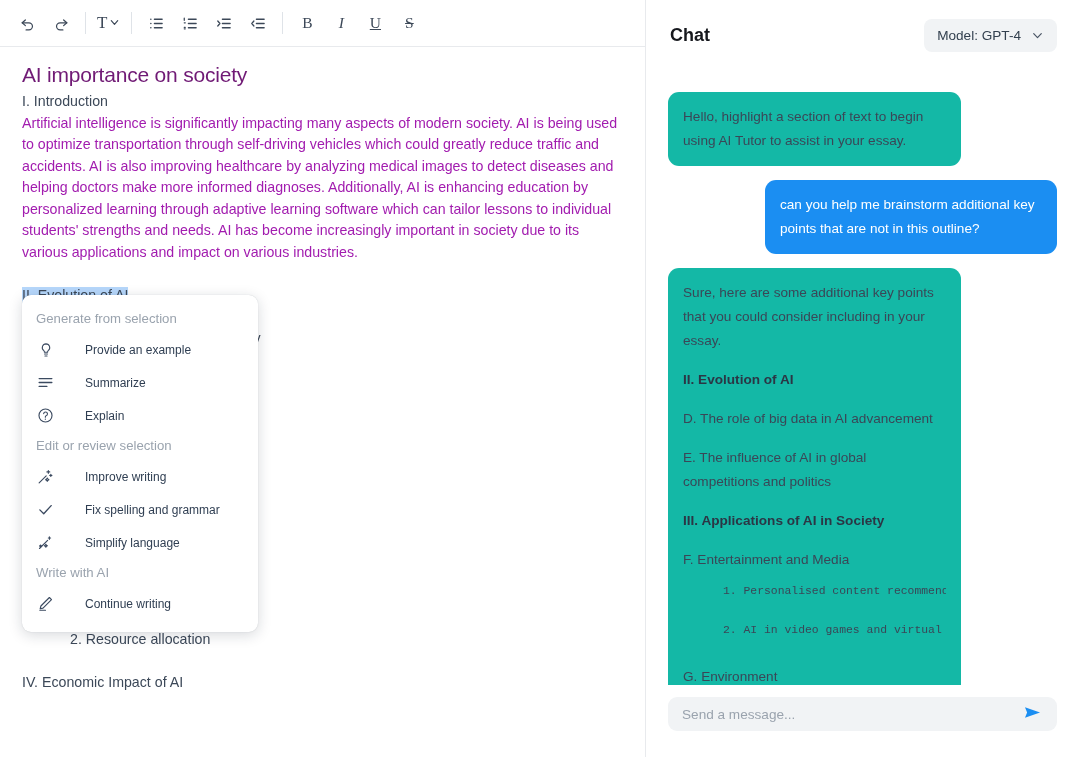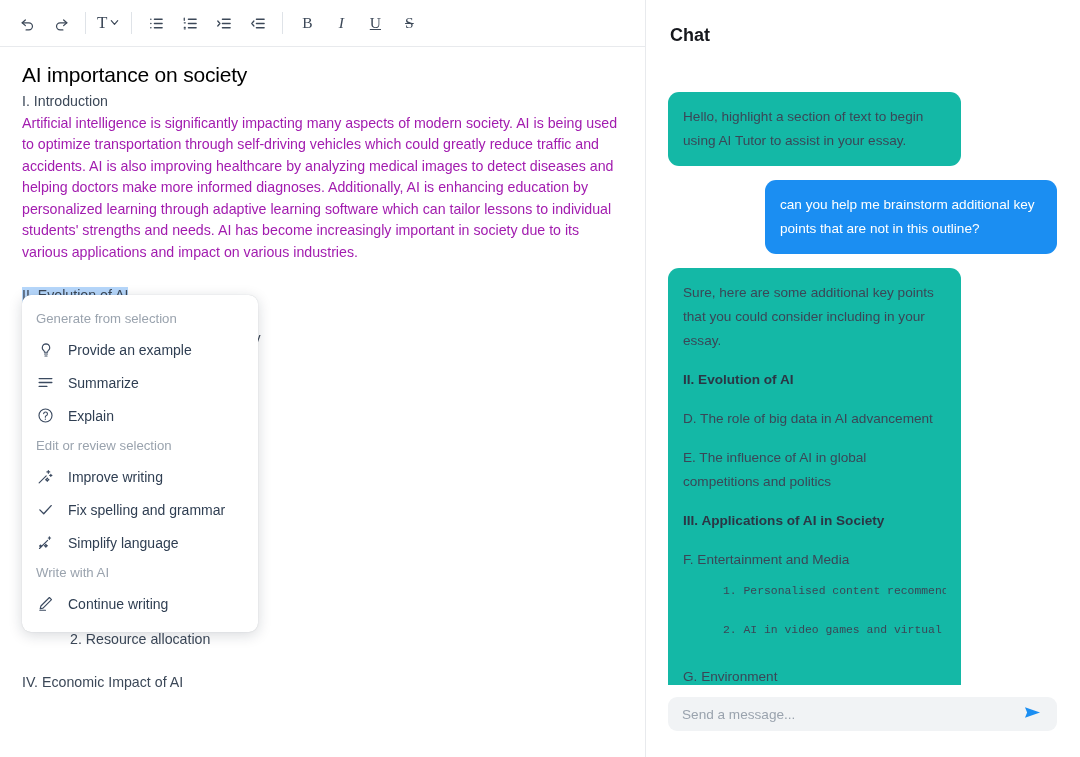--- a/index.html
+++ b/index.html
@@ -42,21 +42,21 @@
     height: 34px; padding: 0 4px; color: #3c4858; cursor: pointer;
   }
 
   .doc {
     padding: 16px 22px 0 22px;
     position: relative;
   }
   .doc-title {
     font-size: 21px;
     font-weight: 400;
-    color: #000000;
+    color: #701a75;
     letter-spacing: -0.2px;
     margin-bottom: 4px;
   }
   .doc-line {
     font-size: 14.2px;
     color: #3c4858;
     line-height: 21.5px;
   }
   .doc-para {
     font-size: 14.2px;
@@ -84,23 +84,23 @@
     z-index: 40;
   }
   .ctx-group-label {
     font-size: 13.2px;
     color: #9aa3ae;
     padding: 6px 14px 7px 14px;
   }
   .ctx-item {
     display: flex;
     align-items: center;
-    gap: 13px;
+    gap: 30px;
     padding: 7px 14px;
-    font-size: 14px;
+    font-size: 12px;
     color: #2f3e52;
     cursor: pointer;
   }
   .ctx-ico {
     width: 19px; height: 19px;
     display: flex; align-items: center; justify-content: center;
     color: #3b4a60; flex: 0 0 19px;
   }
   .ctx-ico svg { display: block; }
 
@@ -385,20 +385,28 @@
         <span>Continue writing</span>
       </div>
 
     </div>
   </div>
 
   <div class="chat-pane">
 
     <div class="chat-header">
       <div class="chat-title">Chat</div>
+      <div class="model-select">
+        <span>Model: GPT-4</span>
+        <span class="chevron">
+          <svg width="13" height="13" viewBox="0 0 24 24" fill="none" stroke="currentColor" stroke-width="2.2" stroke-linecap="round" stroke-linejoin="round">
+              <path d="M5 8.5 L12 16 L19 8.5"></path>
+            </svg>
+        </span>
+      </div>
     </div>
 
     <div class="chat-body">
 
       <div class="msg-row left">
         <div class="bubble assistant">Hello, highlight a section of text to begin using AI Tutor to assist in your essay.</div>
       </div>
 
       <div class="msg-row right">
         <div class="bubble user">can you help me brainstorm additional key points that are not in this outline?</div>

